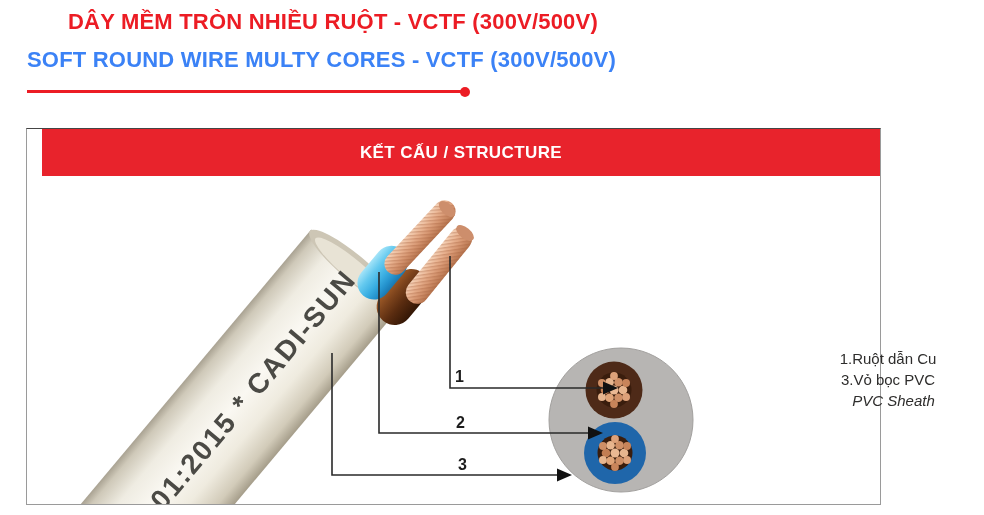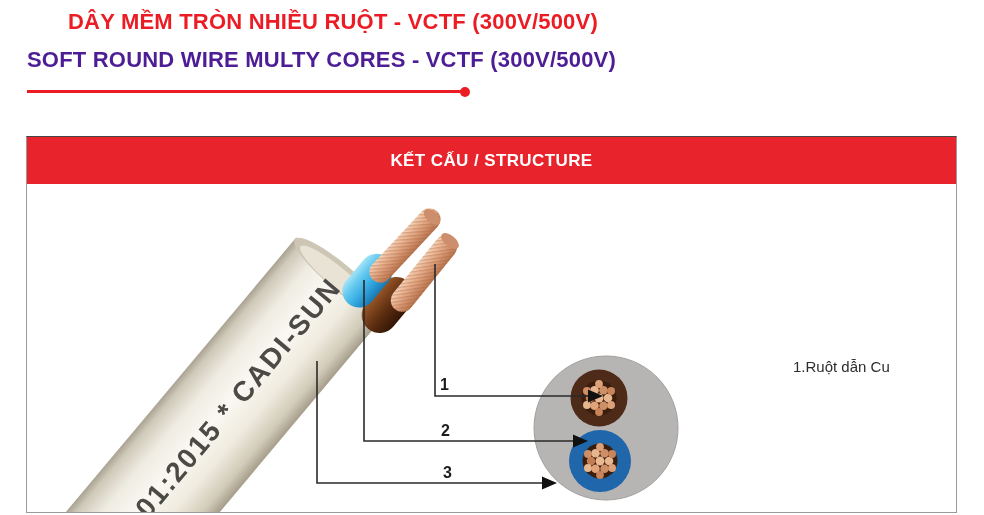--- a/index.html
+++ b/index.html
@@ -10,47 +10,47 @@
   }
   .page{position:absolute;inset:0;}
 
   
   .title-vi{
     position:absolute;left:27px;top:9px;
     font-size:22px;font-weight:bold;color:#EC1C24;letter-spacing:.2px;white-space:nowrap;margin-left:41px;
   }
   .title-en{
     position:absolute;left:27px;top:47px;
-    font-size:22px;font-weight:bold;color:#4c1d95;letter-spacing:.2px;white-space:nowrap;
+    font-size:22px;font-weight:bold;color:#3b82f6;letter-spacing:.2px;white-space:nowrap;
   }
   .divider{
     position:absolute;left:27px;top:90px;width:434px;height:3px;background:#EC1C24;
   }
   .divider-dot{
     position:absolute;left:460px;top:86.5px;width:10px;height:10px;border-radius:50%;background:#EC1C24;
   }
 
   
   .panel{
-    position:absolute;left:26px;top:136px;width:931px;height:377px;
+    position:absolute;left:26px;top:128px;width:855px;height:377px;
     box-sizing:border-box;background:#fff;
-    border:1px solid #9a9a9a;border-top:1px solid #454545;
+    border:1px solid #9a9a9a;border-top:1px solid #454545;padding-left:15px;
   }
   .panel-header{
     height:47px;background:#E8232C;color:#ffffff;
     display:flex;align-items:center;justify-content:center;
     font-size:17px;font-weight:bold;letter-spacing:.4px;
   }
   .panel-content{position:relative;width:929px;height:328px;overflow:hidden;}
   .diagram-svg{position:absolute;left:0;top:0;}
 
   
   .legend{
     position:absolute;left:766px;top:172px;width:160px;
-    font-size:15px;color:#2e2d2c;line-height:21px;white-space:nowrap;
+    font-size:15px;color:#2e2d2c;line-height:21px;white-space:nowrap;text-align:center;
   }
   .legend .vi{font-style:normal;}
   .legend .en{font-style:italic;padding-left:11px;}
 </style>
 </head>
 <body>
 
 <div class="page">
 
   <div class="title-vi">DÂY MỀM TRÒN NHIỀU RUỘT - VCTF (300V/500V)</div>
@@ -161,17 +161,21 @@
           <text x="413" y="206">1</text>
           <text x="414" y="252">2</text>
           <text x="416" y="294">3</text>
         </g>
       </svg>
 
       <div class="legend">
         <div class="legend-item">
           <div class="vi">1.Ruột dẫn Cu</div>
         </div>
+        <div class="legend-item">
+          <div class="vi">3.Vỏ bọc PVC</div>
+          <div class="en">PVC Sheath</div>
+        </div>
       </div>
 
     </div>
   </div>
 </div>
 
 </body></html>

